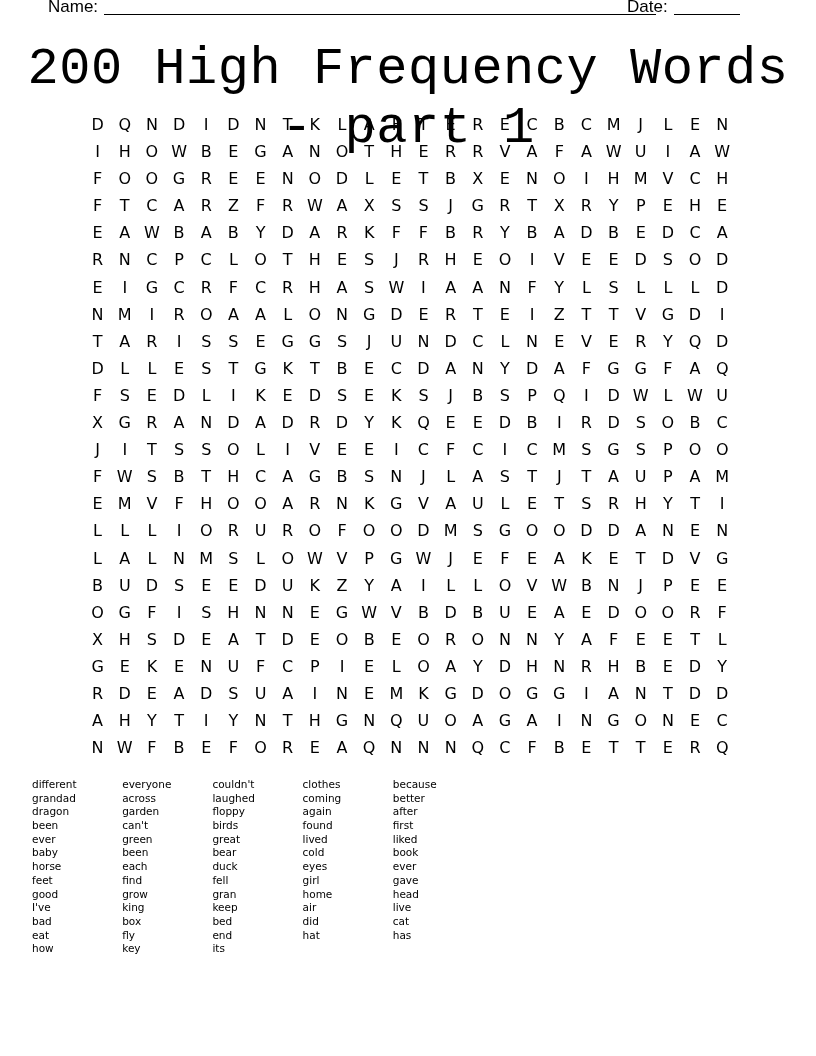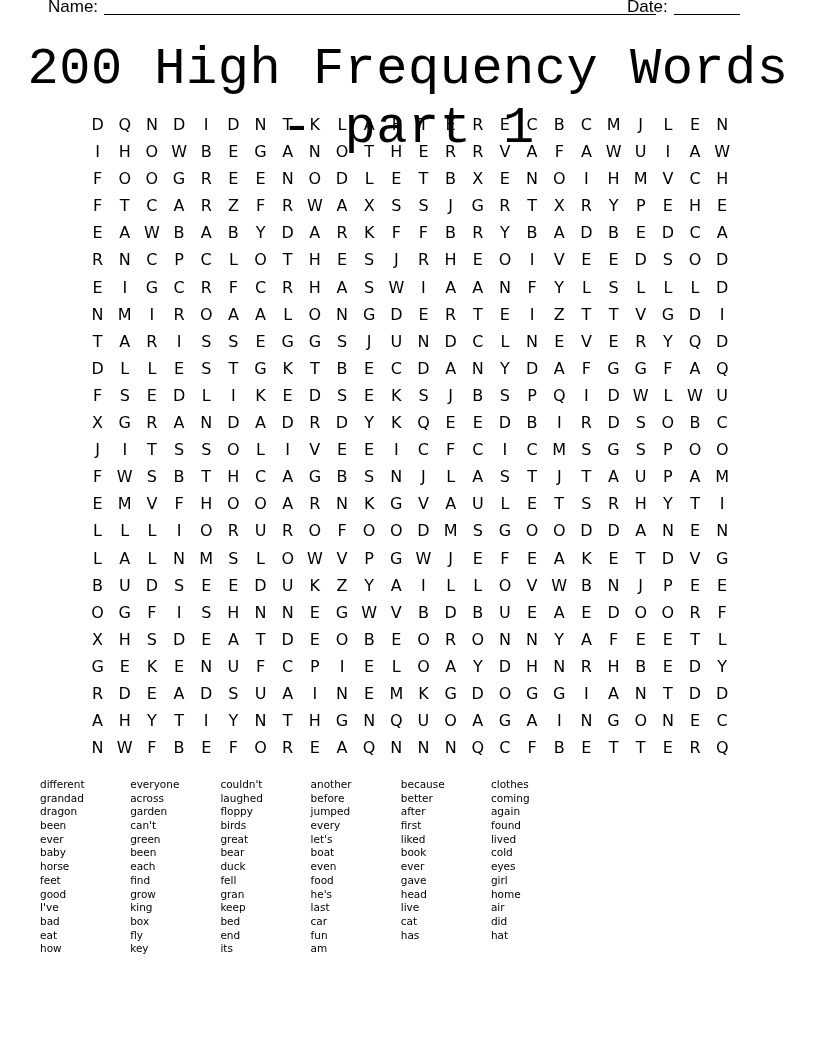--- a/index.html
+++ b/index.html
@@ -8,21 +8,21 @@
          font-family:"Liberation Sans", sans-serif; font-size:17px; }
   .hdr .name-lbl { position:absolute; left:0; top:0; }
   .hdr .name-line { position:absolute; left:56px; top:17px; width:552px; border-bottom:1px solid #000; }
   .hdr .date-lbl { position:absolute; left:579px; top:0; }
   .hdr .date-line { position:absolute; left:626px; top:17px; width:66px; border-bottom:1px solid #000; }
   .title { position:absolute; top:40px; left:0; width:816px; text-align:center;
            font-family:Liberation Mono, monospace; font-size:52px; letter-spacing:0.5px; }
   .grid { position:absolute; left:84px; top:113px; display:grid;
           grid-template-columns: repeat(24, 27.17px); grid-auto-rows: 27.1px; }
   .cell { font-family:"DejaVu Sans", sans-serif; font-size:16px; text-align:center; line-height:24px; }
-  .words { position:absolute; left:40px; top:778px; display:grid;
+  .words { position:absolute; left:32px; top:778px; display:grid;
            grid-template-columns: repeat(8, 90.2px); }
   .wcol { display:flex; flex-direction:column; }
   .word { font-family:"DejaVu Sans", sans-serif; font-size:10.5px; line-height:13.7px; height:13.7px; white-space:nowrap; }
 </style>
 </head>
 <body>
 
 <div class="hdr">
   <span class="name-lbl">Name:</span>
   <span class="name-line"></span>
@@ -651,55 +651,40 @@
       <div class="word">bear</div>
       <div class="word">duck</div>
       <div class="word">fell</div>
       <div class="word">gran</div>
       <div class="word">keep</div>
       <div class="word">bed</div>
       <div class="word">end</div>
       <div class="word">its</div>
     </div>
     <div class="wcol">
-      <div class="word">another</div>
-      <div class="word">before</div>
-      <div class="word">jumped</div>
-      <div class="word">every</div>
-      <div class="word">let's</div>
-      <div class="word">boat</div>
-      <div class="word">even</div>
-      <div class="word">food</div>
-      <div class="word">he's</div>
-      <div class="word">last</div>
-      <div class="word">car</div>
-      <div class="word">fun</div>
-      <div class="word">am</div>
+      <div class="word">clothes</div>
+      <div class="word">coming</div>
+      <div class="word">again</div>
+      <div class="word">found</div>
+      <div class="word">lived</div>
+      <div class="word">cold</div>
+      <div class="word">eyes</div>
+      <div class="word">girl</div>
+      <div class="word">home</div>
+      <div class="word">air</div>
+      <div class="word">did</div>
+      <div class="word">hat</div>
     </div>
     <div class="wcol">
       <div class="word">because</div>
       <div class="word">better</div>
       <div class="word">after</div>
       <div class="word">first</div>
       <div class="word">liked</div>
       <div class="word">book</div>
       <div class="word">ever</div>
       <div class="word">gave</div>
       <div class="word">head</div>
       <div class="word">live</div>
       <div class="word">cat</div>
       <div class="word">has</div>
     </div>
-    <div class="wcol">
-      <div class="word">clothes</div>
-      <div class="word">coming</div>
-      <div class="word">again</div>
-      <div class="word">found</div>
-      <div class="word">lived</div>
-      <div class="word">cold</div>
-      <div class="word">eyes</div>
-      <div class="word">girl</div>
-      <div class="word">home</div>
-      <div class="word">air</div>
-      <div class="word">did</div>
-      <div class="word">hat</div>
-    </div>
   </div>
 
 </body></html>

